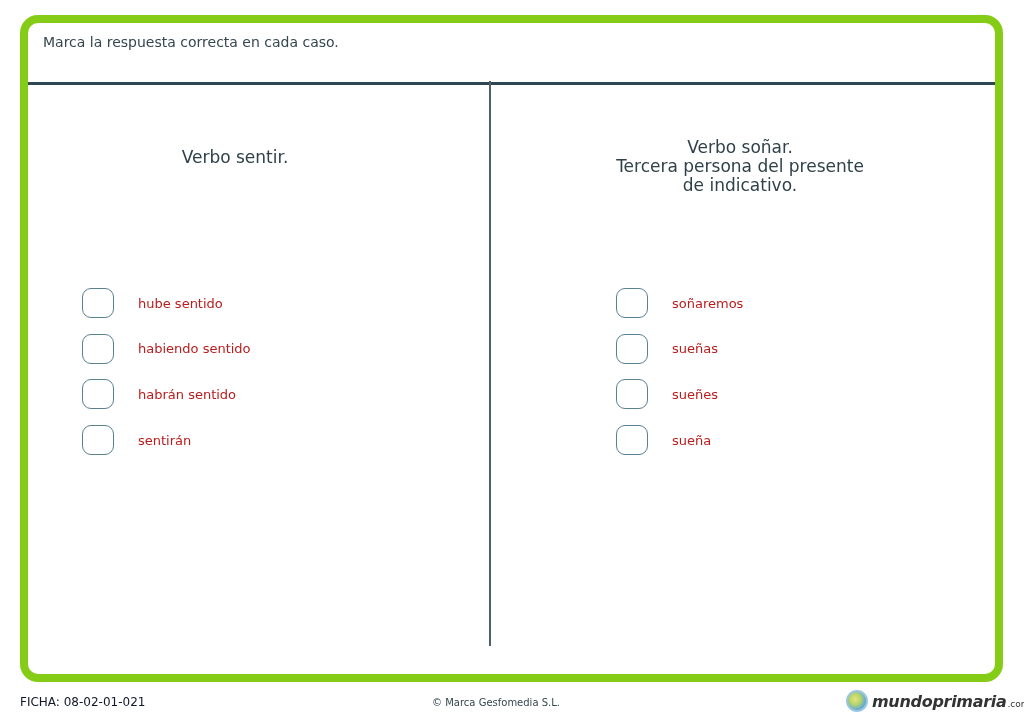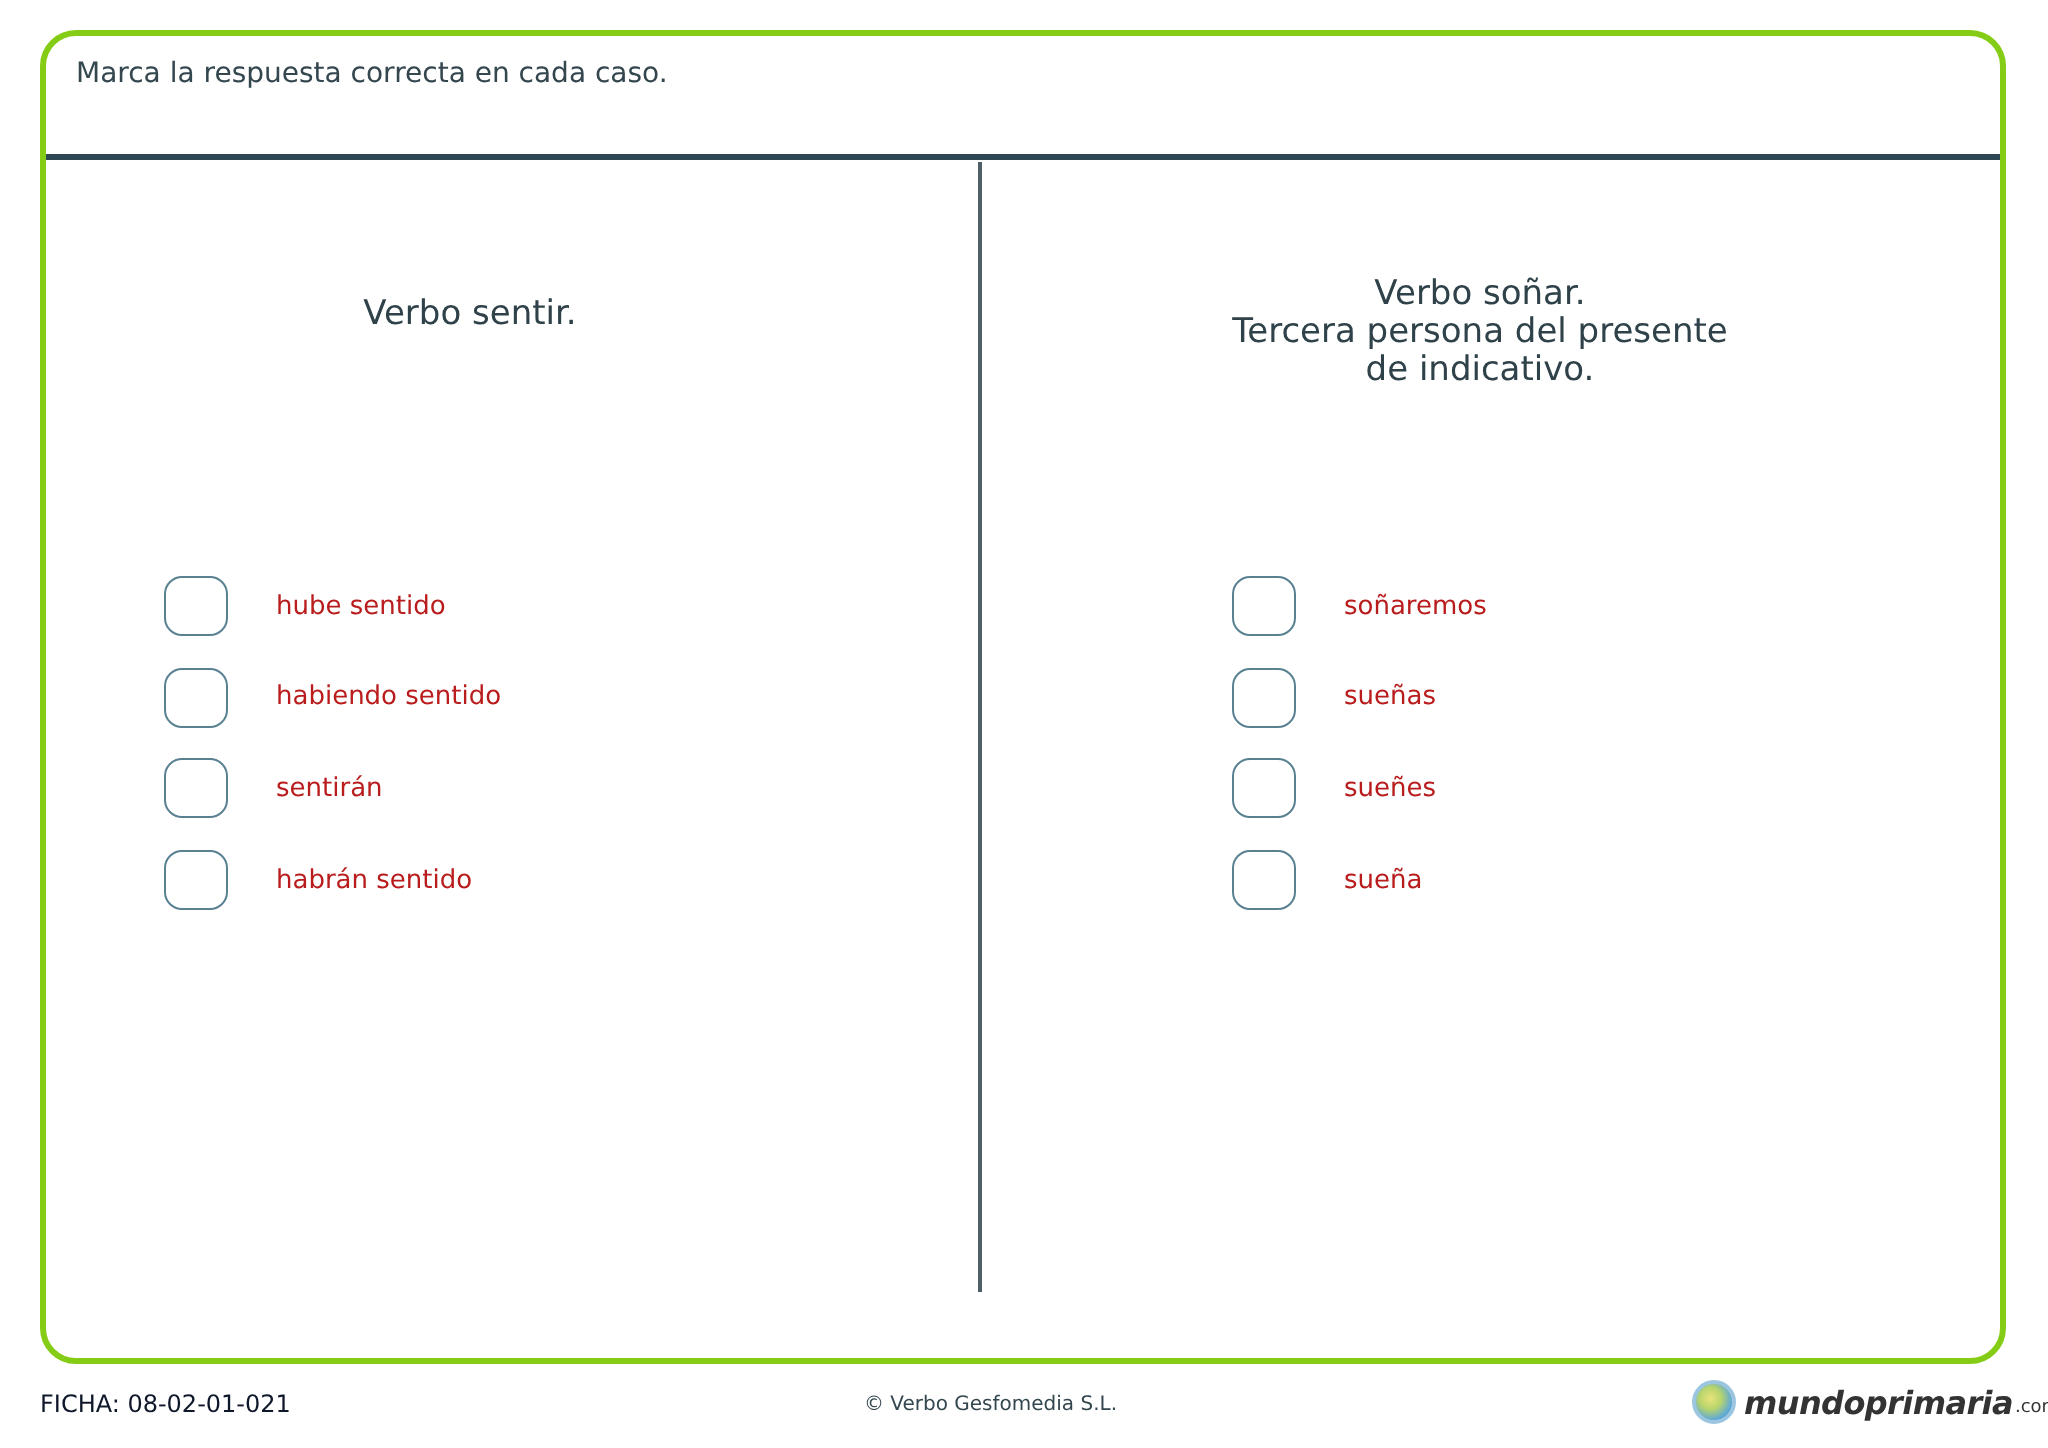--- a/index.html
+++ b/index.html
@@ -3,21 +3,21 @@
   <meta charset="utf-8">
   <style>
     * { margin: 0; padding: 0; box-sizing: border-box; }
     html, body { width: 1024px; height: 724px; background: #ffffff; overflow: hidden; }
     body { position: relative; font-family: "DejaVu Sans", sans-serif; color: #2b3d45; }
 
     .sheet {
       position: absolute;
       left: 20px; top: 15px;
       width: 983px; height: 667px;
-      border: 3px solid #84cc16;
+      border: 8px solid #84cc16;
       border-radius: 18px;
     }
     .instruction-bar {
       position: absolute;
       left: 0; top: 0; right: 0;
       height: 62px;
       border-bottom: 3px solid #2f4752;
     }
     .instruction {
       position: absolute;
@@ -133,25 +133,25 @@
   <div class="option">
     <span class="checkbox"></span>
     <span class="option-label">hube sentido</span>
   </div>
   <div class="option">
     <span class="checkbox"></span>
     <span class="option-label">habiendo sentido</span>
   </div>
   <div class="option">
     <span class="checkbox"></span>
-    <span class="option-label">sentirán</span>
+    <span class="option-label">habrán sentido</span>
   </div>
   <div class="option">
     <span class="checkbox"></span>
-    <span class="option-label">habrán sentido</span>
+    <span class="option-label">sentirán</span>
   </div>
 </div>
 
 <div class="options options-right">
   <div class="option">
     <span class="checkbox"></span>
     <span class="option-label">soñaremos</span>
   </div>
   <div class="option">
     <span class="checkbox"></span>
@@ -161,18 +161,18 @@
     <span class="checkbox"></span>
     <span class="option-label">sueñes</span>
   </div>
   <div class="option">
     <span class="checkbox"></span>
     <span class="option-label">sueña</span>
   </div>
 </div>
 
 <div class="footer-code">FICHA: 08-02-01-021</div>
-<div class="footer-copy">© Verbo Gesfomedia S.L.</div>
+<div class="footer-copy">© Marca Gesfomedia S.L.</div>
 <div class="brand">
   <span class="globe"></span>
   <span class="brand-name">mundoprimaria</span>
   <span class="brand-tld">.com</span>
 </div>
 
 </body></html>

